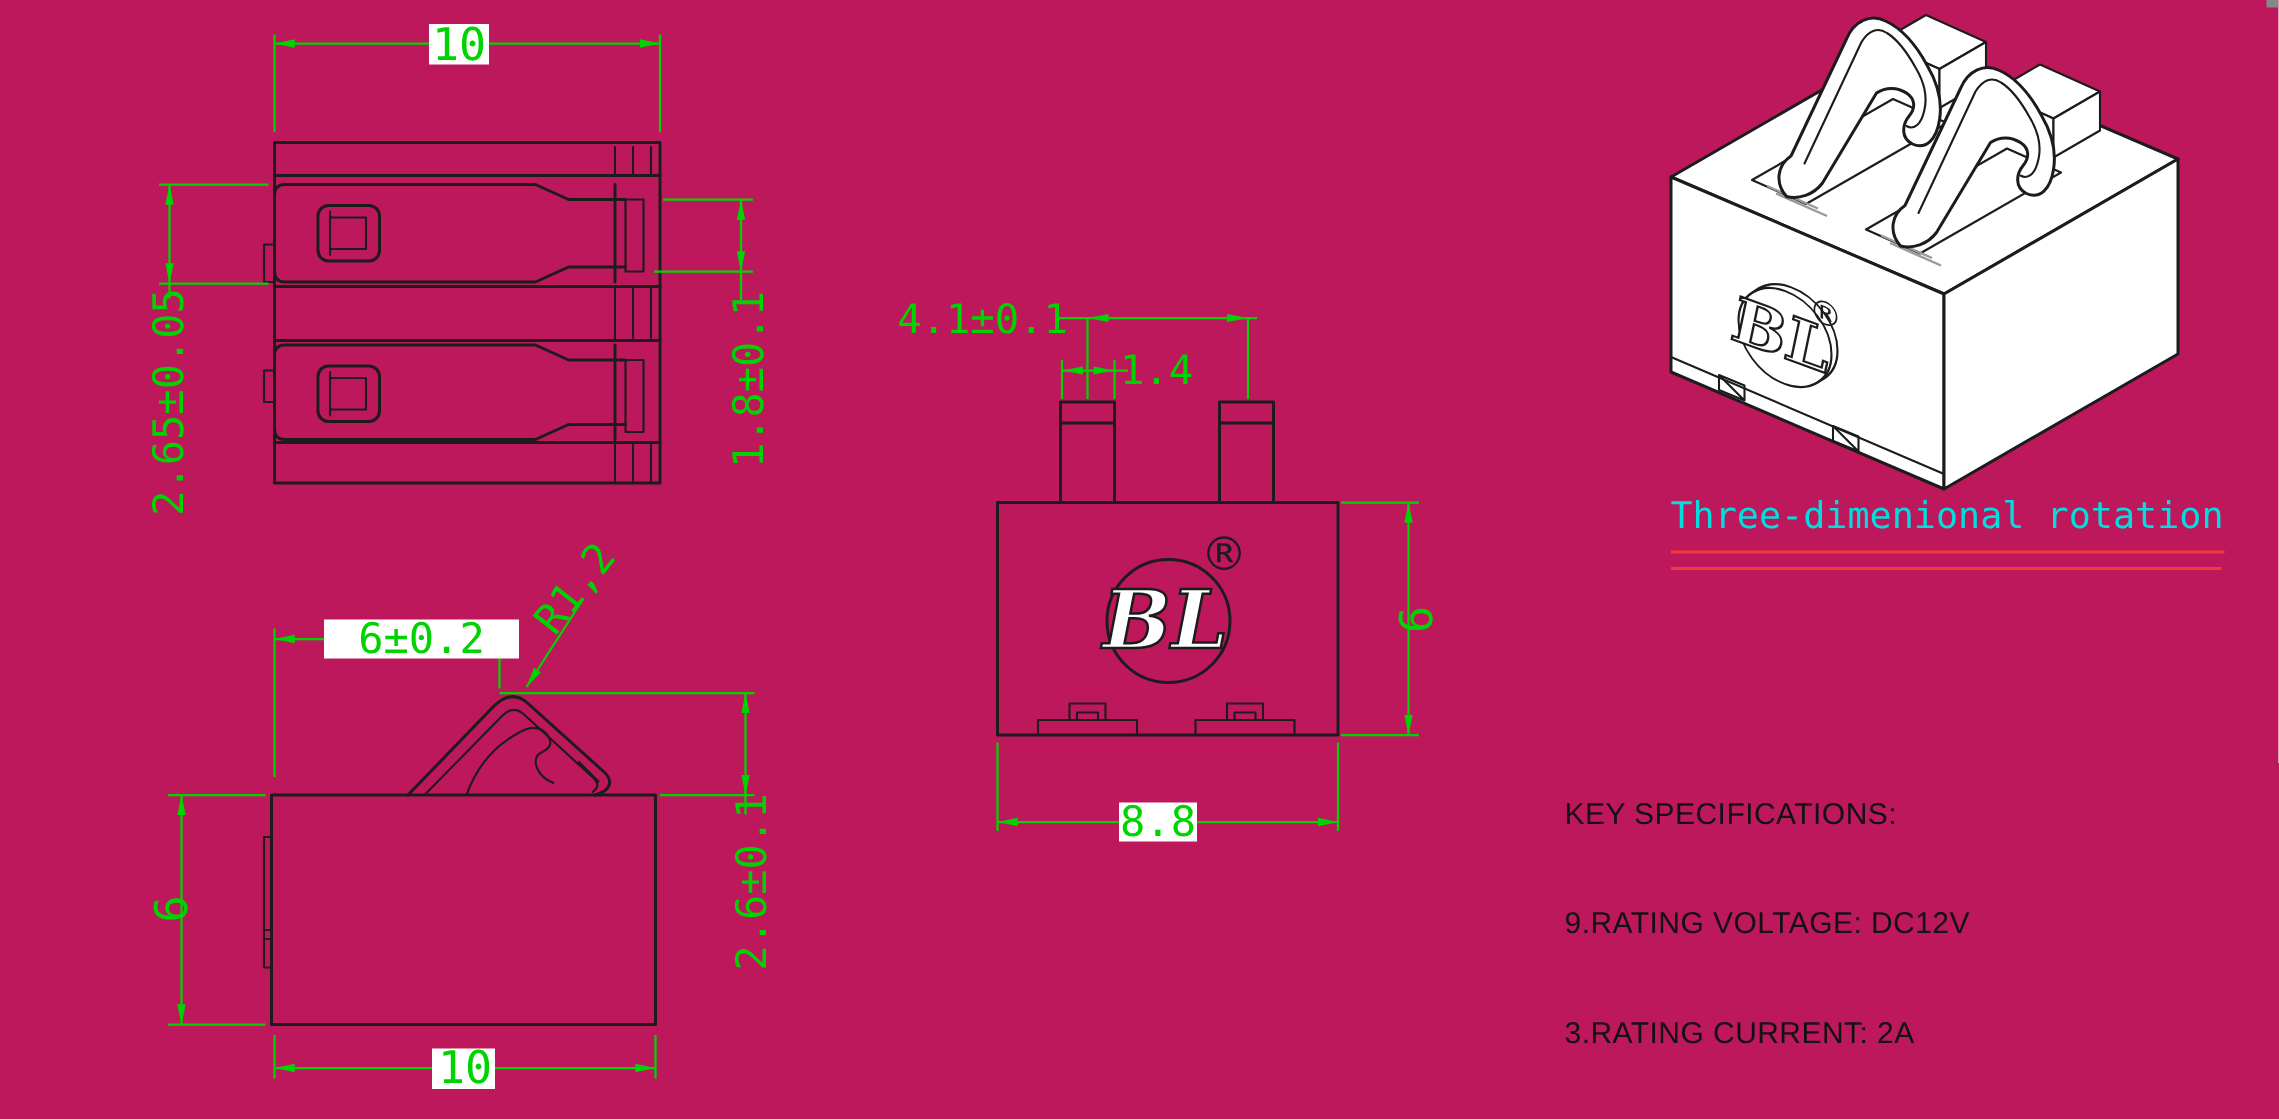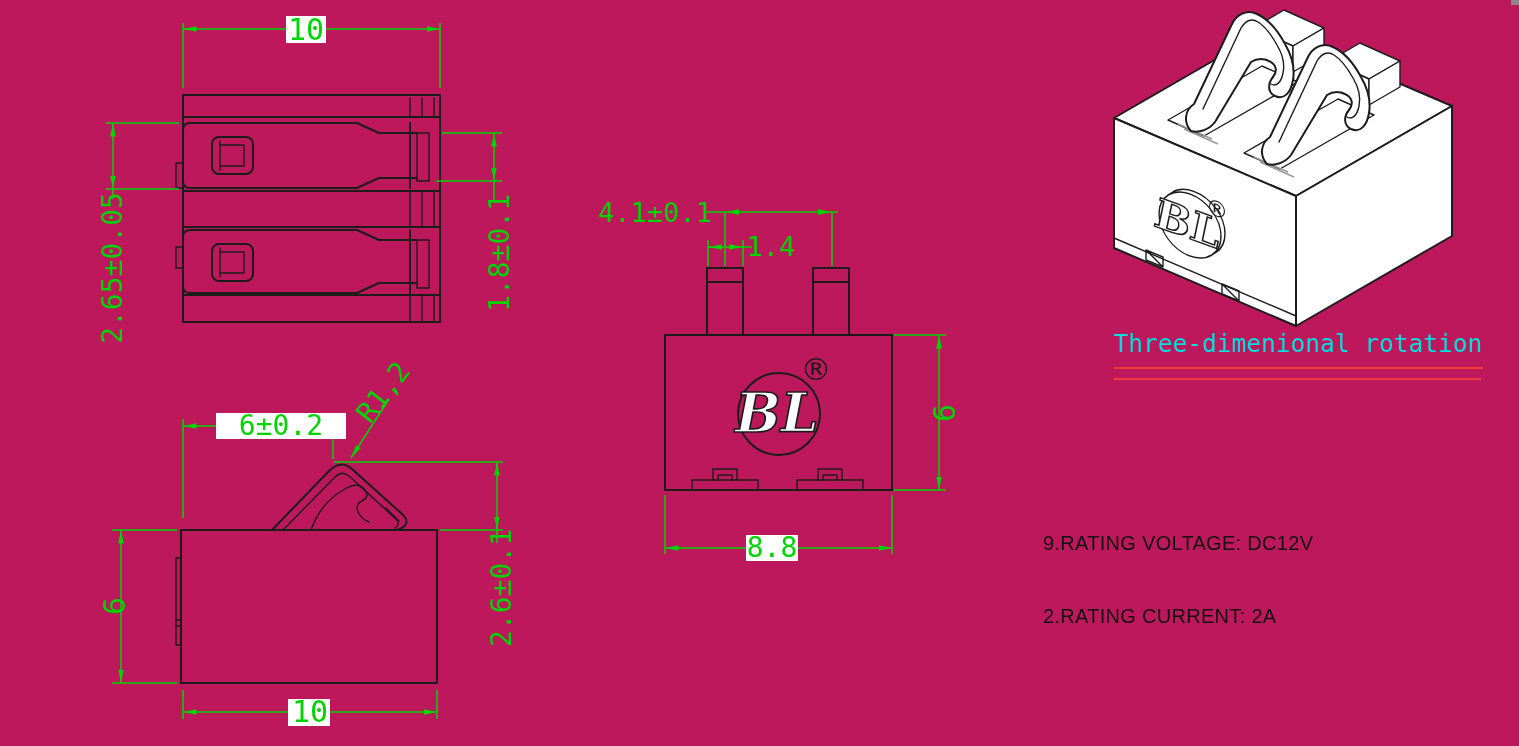--- a/index.html
+++ b/index.html
@@ -190,22 +190,23 @@
     <text class="cy" x="1298" y="352" text-anchor="middle">Three-dimenional rotation</text>
     <g>
       <line class="red" x1="1114" y1="368" x2="1483" y2="368"></line>
       <line class="red" x1="1114" y1="379" x2="1481" y2="379"></line>
     </g>
     <rect x="1511" y="0" width="8" height="5" fill="#888"></rect>
   </g>
 </svg>
 
 <div id="specs">
+  <div>KEY SPECIFICATIONS:</div>
   <div>9.RATING VOLTAGE: DC12V</div>
-  <div>2.RATING CURRENT: 2A</div>
+  <div>3.RATING CURRENT: 2A</div>
   
   
   
   
   
 </div>
 
 </div>
 
 </body></html>

